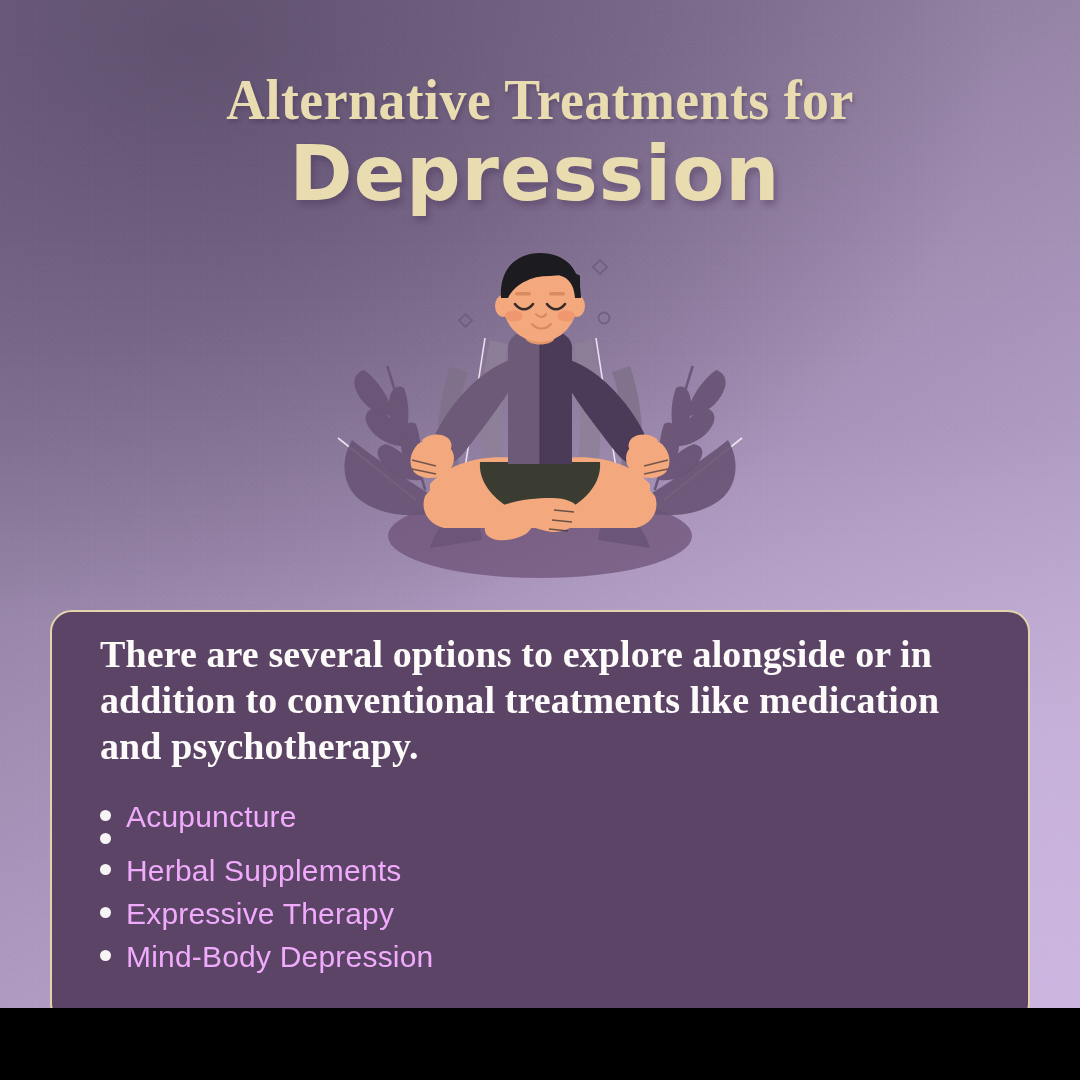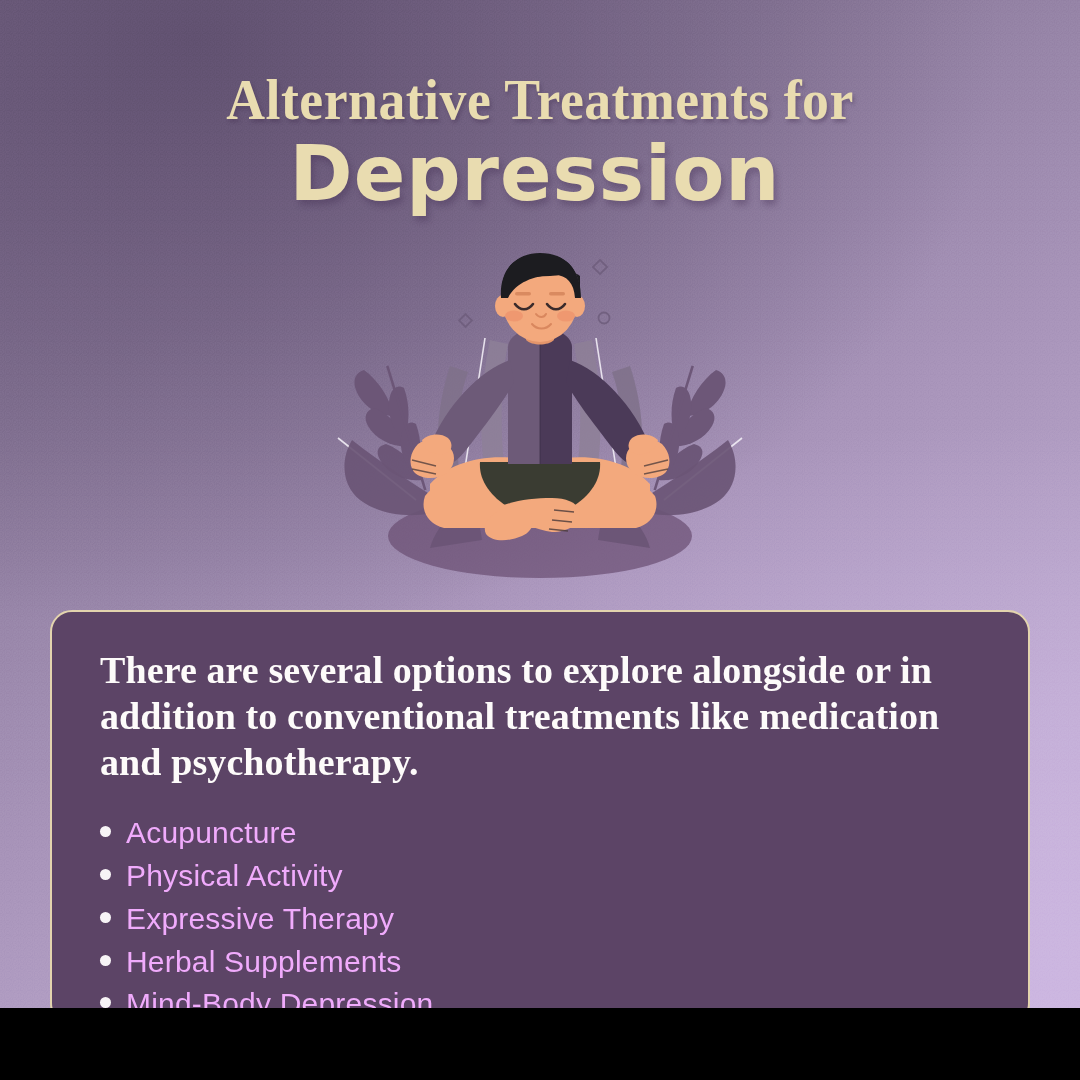--- a/index.html
+++ b/index.html
@@ -83,21 +83,21 @@
     width: 980px;
     height: 415px;
     box-sizing: border-box;
     background: #5c4466;
     border: 2px solid #e3d4ae;
     border-radius: 22px;
     z-index: 4;
     overflow: hidden;
   }
   .card-inner {
-    padding: 36px 44px 30px 48px;
+    padding: 20px 44px 30px 48px;
   }
   .lead {
     font-family: "Liberation Serif", "DejaVu Serif", serif;
     font-weight: 700;
     font-size: 38px;
     line-height: 1.21;
     color: #fdfbfa;
     margin: 0;
     letter-spacing: 0.1px;
   }
@@ -269,29 +269,28 @@
   <div class="card">
     <div class="card-inner">
       <p class="lead">There are several options to explore alongside or in addition to conventional treatments like medication and psychotherapy.</p>
       <ul class="bullets">
         <li>
           <span class="bullet-dot"></span>
           <span>Acupuncture</span>
         </li>
         <li>
           <span class="bullet-dot"></span>
-          <span>Physical Activity</span>
+        </li>
+        <li>
+          <span class="bullet-dot"></span>
+          <span>Herbal Supplements</span>
         </li>
         <li>
           <span class="bullet-dot"></span>
           <span>Expressive Therapy</span>
-        </li>
-        <li>
-          <span class="bullet-dot"></span>
-          <span>Herbal Supplements</span>
         </li>
         <li>
           <span class="bullet-dot"></span>
           <span>Mind-Body Depression</span>
         </li>
       </ul>
     </div>
   </div>
 
 </div>

